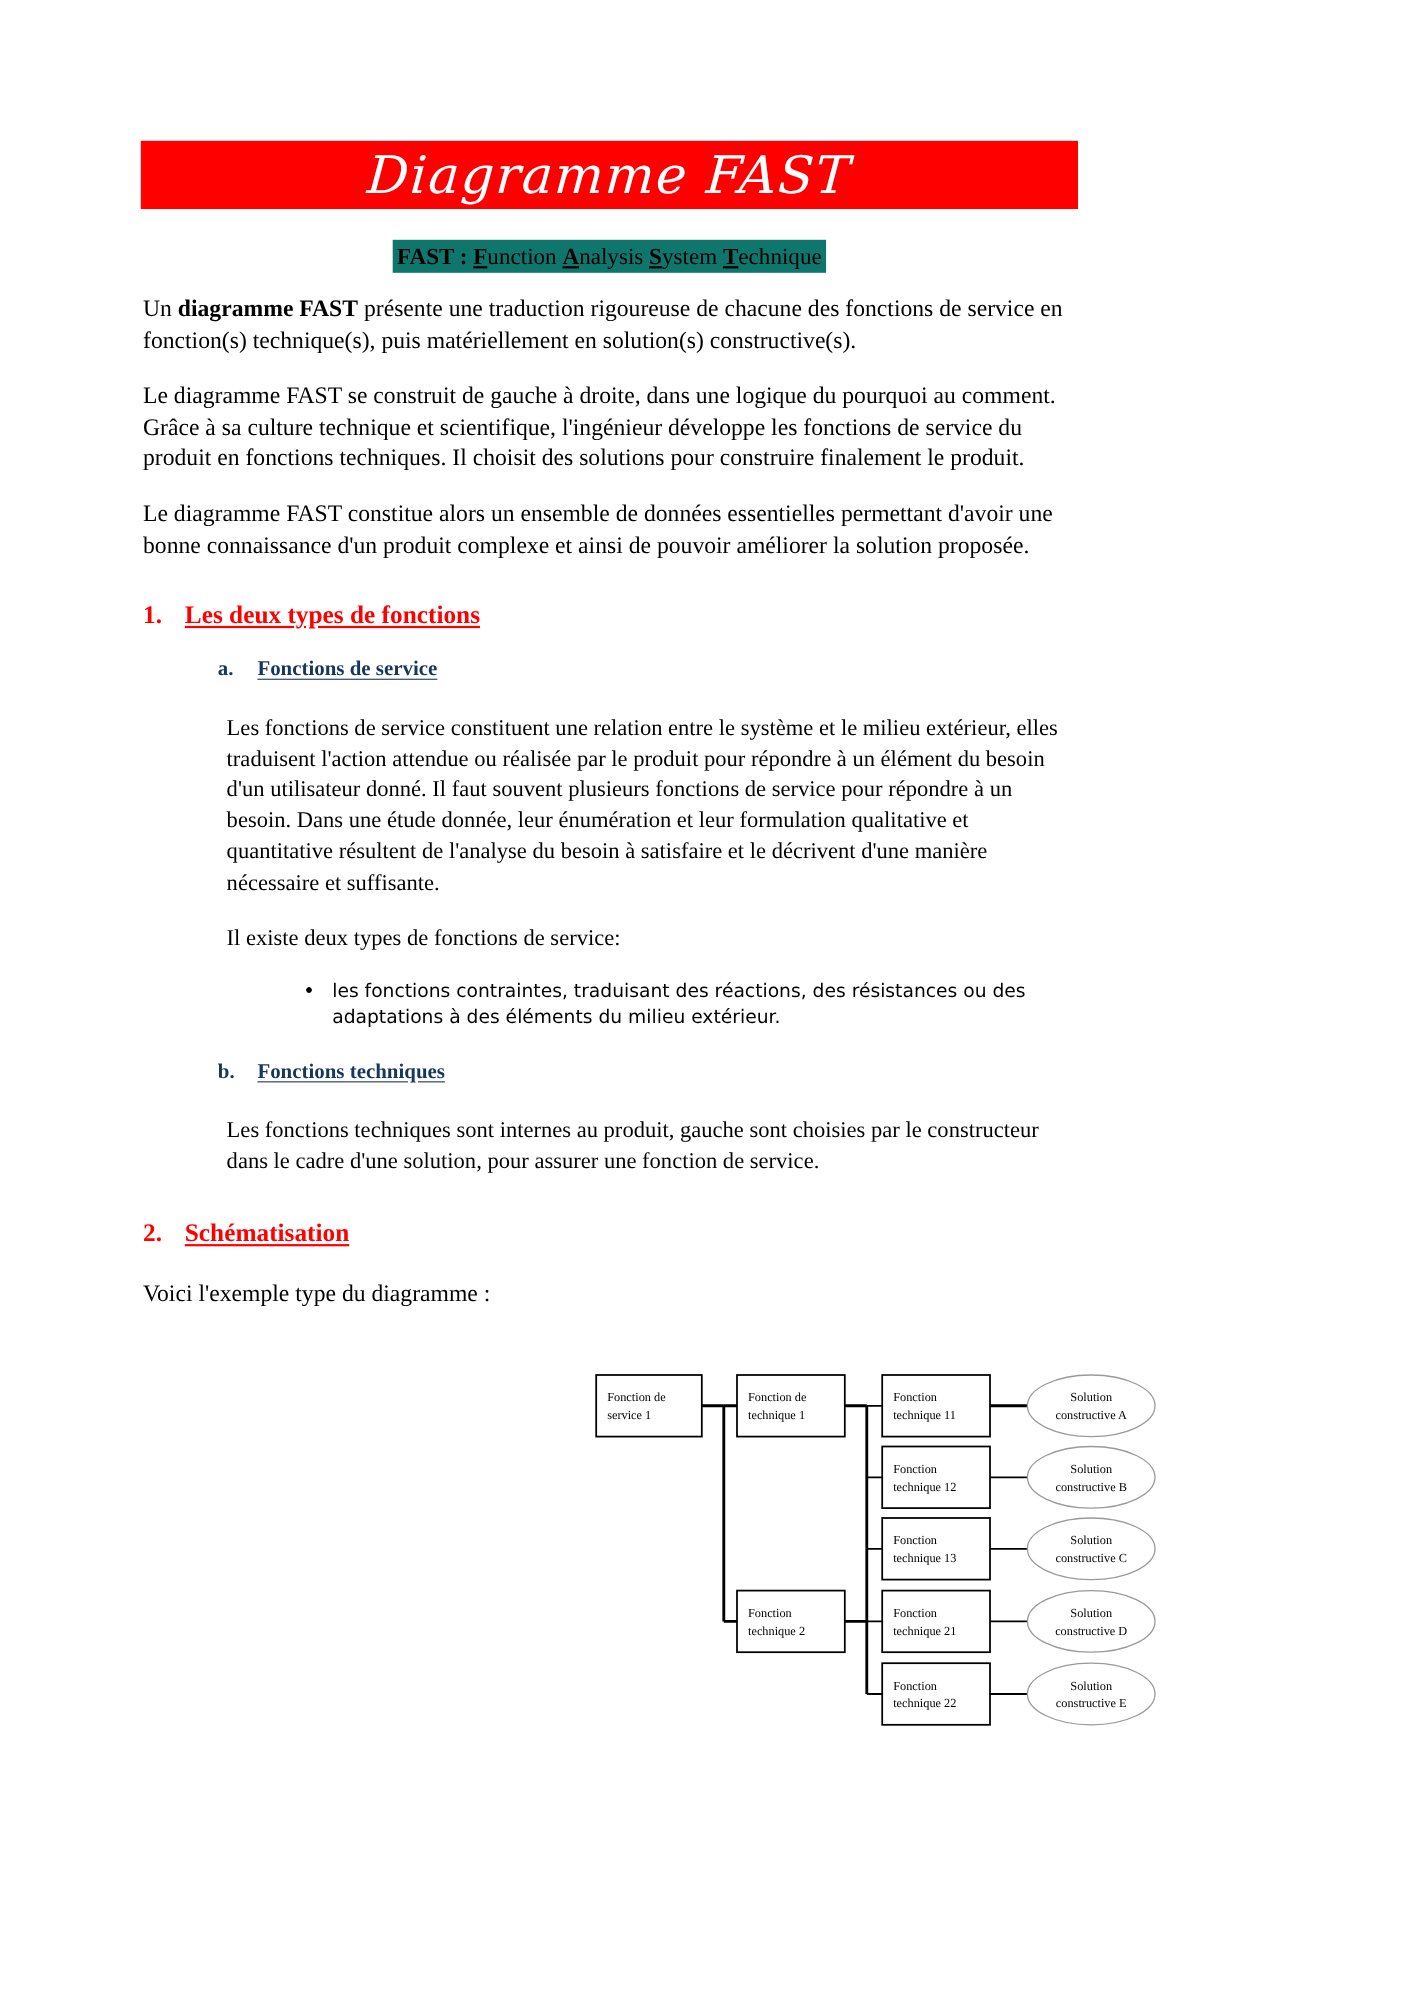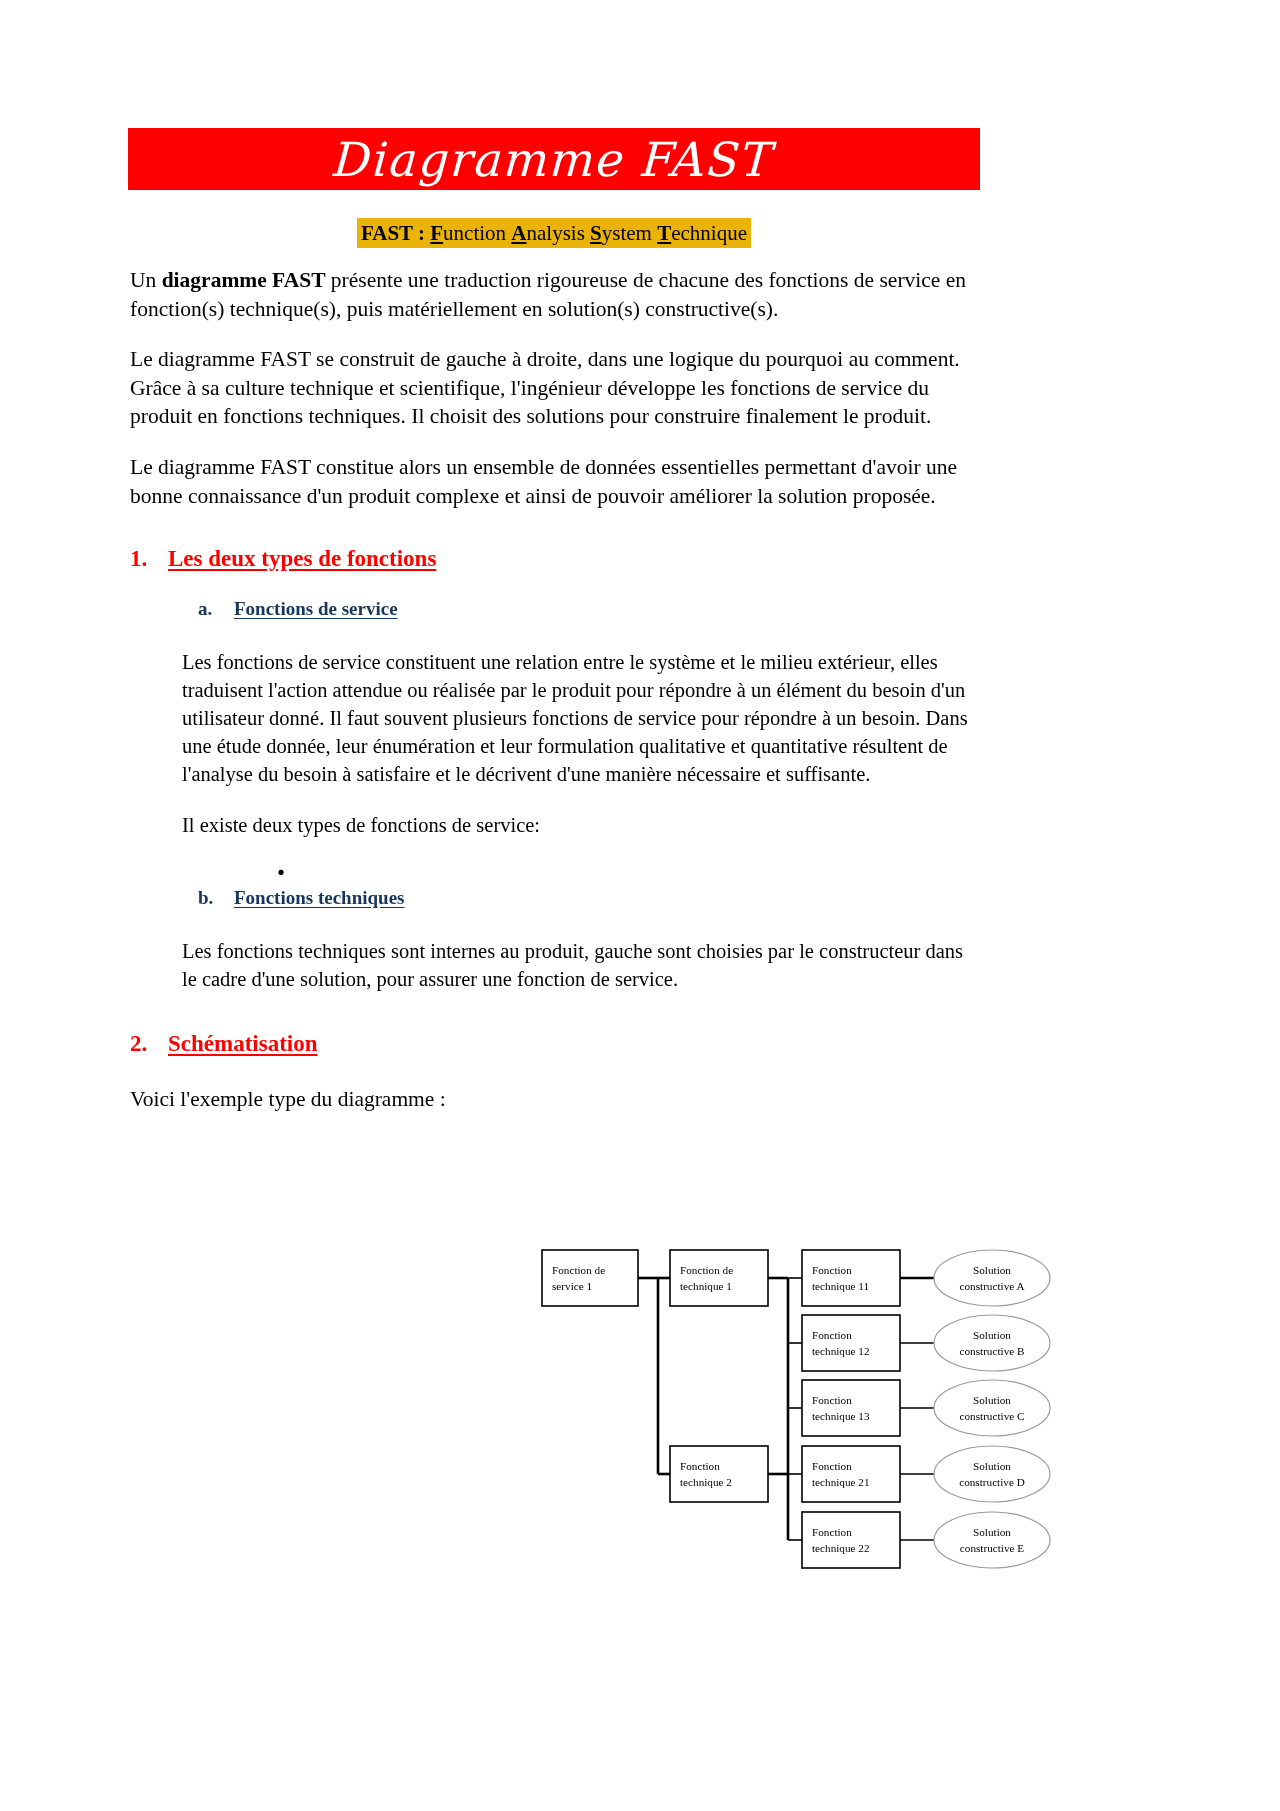--- a/index.html
+++ b/index.html
@@ -48,21 +48,21 @@
   
   .subtitle-row {
     position: absolute;
     left: 128px;
     top: 218px;
     width: 852px;
     text-align: center;
   }
   .subtitle {
     display: inline-block;
-    background: #eab308;
+    background: #0f766e;
     font-size: 21px;
     line-height: 1.35;
     padding: 1px 4px;
     white-space: nowrap;
   }
   .subtitle b { font-weight: bold; }
   .subtitle u { text-decoration: underline; font-weight: bold; }
 
   
   .body-col {
@@ -111,21 +111,21 @@
     width: 36px;
     flex: 0 0 36px;
   }
   .h-let .label {
     text-decoration: underline;
     text-underline-offset: 3px;
   }
 
   
   .indent-1 {
-    margin-left: 52px;
+    margin-left: 76px;
   }
   p.sub {
     margin: 0 0 22px 0;
     font-size: 20.5px;
     line-height: 1.37;
   }
 
   
   ul.bullets {
     list-style: none;
@@ -227,20 +227,21 @@
       <p class="sub">Les fonctions de service constituent une relation entre le système et le milieu extérieur, elles traduisent l'action attendue ou réalisée par le produit pour répondre à un élément du besoin d'un utilisateur donné. Il faut souvent plusieurs fonctions de service pour répondre à un besoin. Dans une étude donnée, leur énumération et leur formulation qualitative et quantitative résultent de l'analyse du besoin à satisfaire et le décrivent d'une manière nécessaire et suffisante.</p>
       <p class="sub">Il existe deux types de fonctions de service:</p>
     </div>
 
     <ul class="bullets" style="margin-left:138px">
       <li>
         <span class="dot">•</span>
       </li>
       <li>
         <span class="dot">•</span>
+        <span>les fonctions contraintes, traduisant des réactions, des résistances ou des adaptations à des éléments du milieu extérieur.</span>
       </li>
     </ul>
 
     <div style="height:26px"></div>
     <div class="h-let" style="margin-left:68px">
       <span class="marker">b.</span>
       <span class="label">Fonctions techniques</span>
     </div>
 
     <div style="height:28px"></div>

